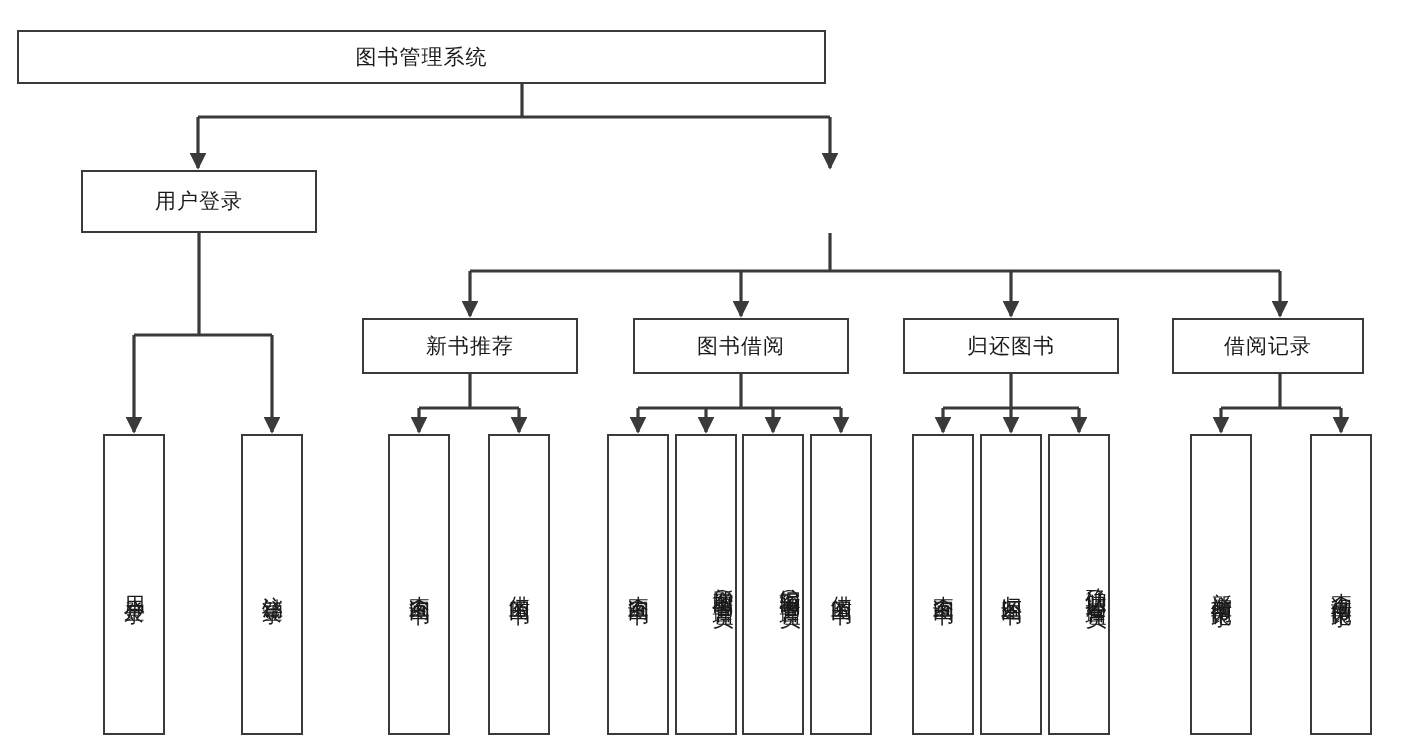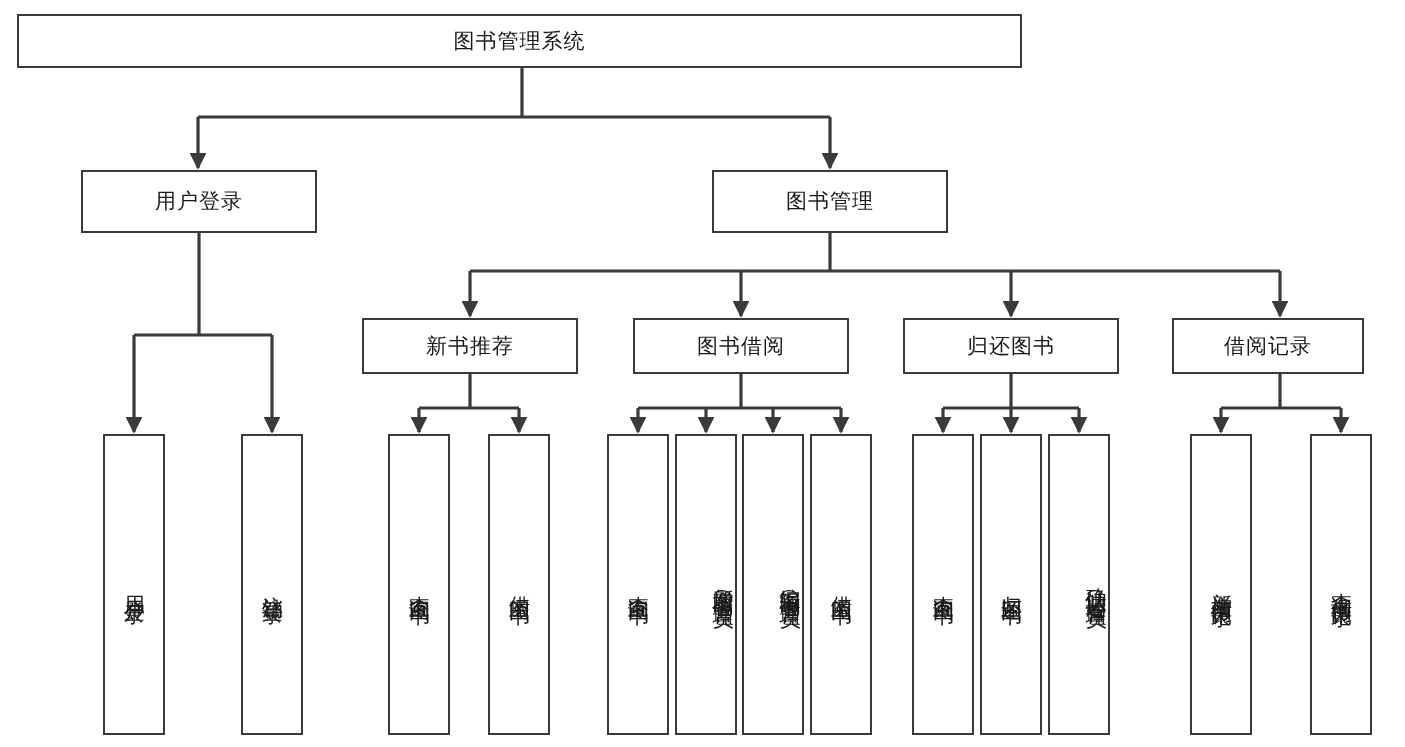--- a/index.html
+++ b/index.html
@@ -114,29 +114,26 @@
       <path d="M 1011 408 L 1011 432" marker-end="url(#arrow)"></path>
       <path d="M 1079 408 L 1079 432" marker-end="url(#arrow)"></path>
 
       <path d="M 1280 374 L 1280 408"></path>
       <path d="M 1221 408 L 1341 408"></path>
       <path d="M 1221 408 L 1221 432" marker-end="url(#arrow)"></path>
       <path d="M 1341 408 L 1341 432" marker-end="url(#arrow)"></path>
     </g>
   </svg>
 
-  <div class="node horiz" style="left:17px; top:14px; width:1005px; height:54px;">
+  <div class="node horiz" style="left:17px; top:30px; width:809px; height:54px;">
     <span class="label">图书管理系统</span>
   </div>
 
   <div class="node horiz" style="left:81px; top:170px; width:236px; height:63px;">
     <span class="label">用户登录</span>
-  </div>
-  <div class="node horiz" style="left:712px; top:170px; width:236px; height:63px;">
-    <span class="label">图书管理</span>
   </div>
 
   <div class="node horiz" style="left:362px; top:318px; width:216px; height:56px;">
     <span class="label">新书推荐</span>
   </div>
   <div class="node horiz" style="left:633px; top:318px; width:216px; height:56px;">
     <span class="label">图书借阅</span>
   </div>
   <div class="node horiz" style="left:903px; top:318px; width:216px; height:56px;">
     <span class="label">归还图书</span>

